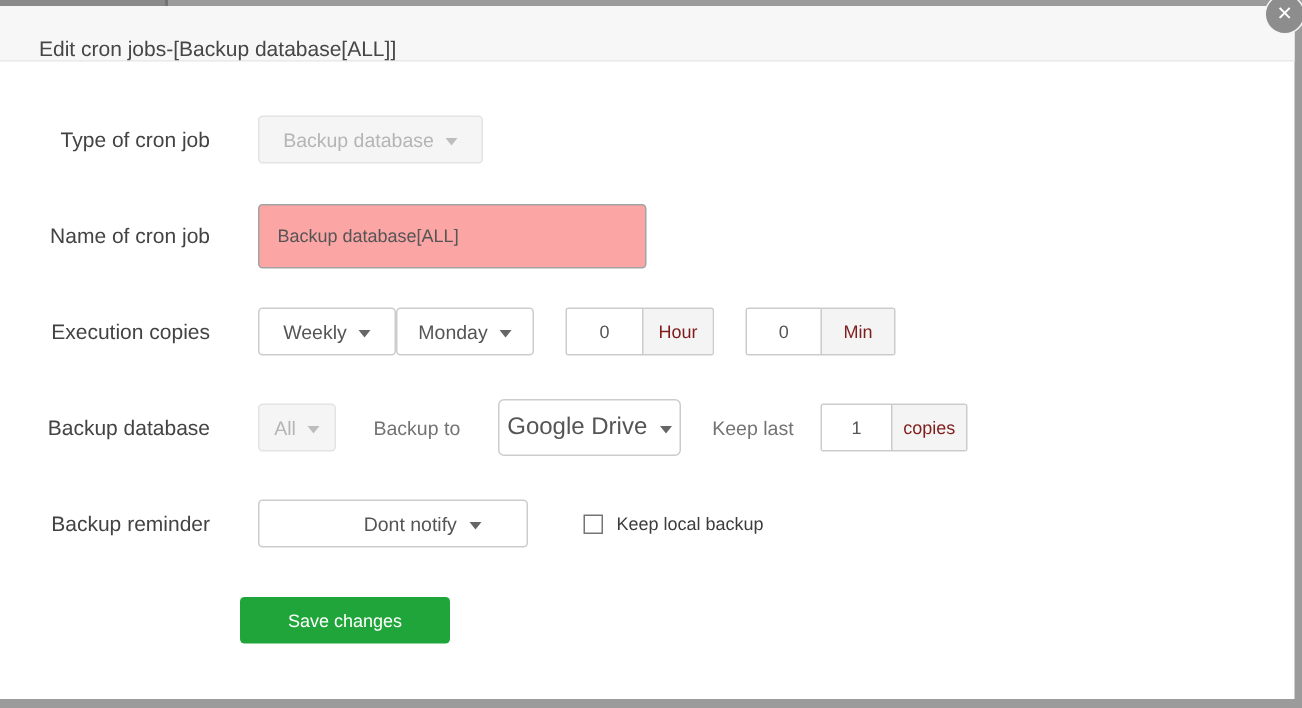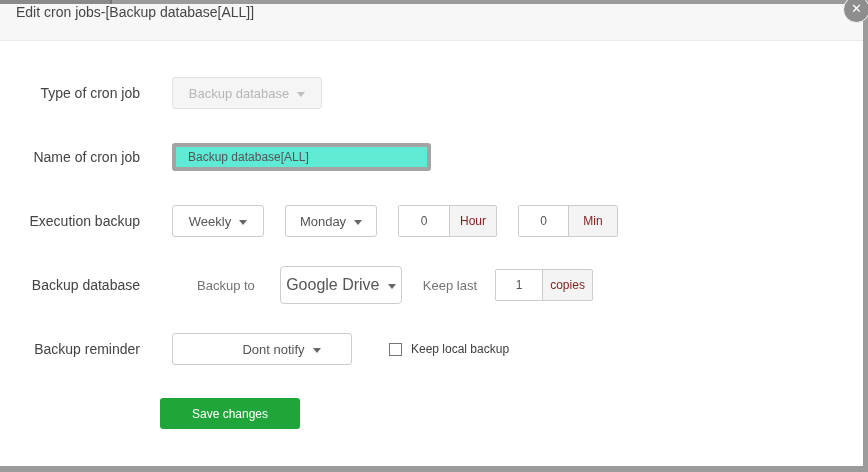--- a/index.html
+++ b/index.html
@@ -19,22 +19,22 @@
   .backdrop-top-dark{position:absolute;left:0;top:0;width:110px;height:5px;background:#8a8a8a;}
   .backdrop-top-tick{position:absolute;left:110px;top:0;width:2px;height:5px;background:#747474;}
 
   .modal{
     position:absolute;left:0;top:4px;width:863px;height:462px;
     background:#ffffff;
   }
   .modal-header{
     height:37px;background:var(--header-bg);
     border-bottom:1px solid #eaeaea;
-    display:flex;align-items:flex-start;
-    padding-left:16px;
+    display:flex;align-items:flex-end;
+    padding-left:26px;
   }
   .modal-title{font-size:14px;color:#464646;}
 
   .close-btn{
     position:absolute;left:843px;top:-4px;width:27px;height:27px;
     border-radius:50%;background:#8d8d8d;border:1px solid #f5f5f5;
     color:#ffffff;font-size:13px;line-height:24px;text-align:center;
     cursor:pointer;z-index:5;
   }
 
@@ -54,21 +54,21 @@
   }
   .caret{
     width:0;height:0;flex:none;
     border-left:4px solid transparent;border-right:4px solid transparent;
     border-top:5px solid #666;margin-left:8px;margin-top:2px;
   }
   .select.disabled{background:#f5f5f5;border-color:#e3e3e3;color:#b5b5b5;cursor:default;}
   .select.disabled .caret{border-top-color:#bdbdbd;}
 
   .text-input{
-    height:28px;border:4px solid #a3a3a3;border-radius:3px;background:#5eead4;
+    height:43px;border:1px solid #a3a3a3;border-radius:3px;background:#fca5a5;
     font-size:12px;color:#555;padding:0 12px;outline:none;
     font-family:"Liberation Sans","DejaVu Sans",sans-serif;
   }
 
   .num-group{
     display:flex;height:32px;border:1px solid #cccccc;border-radius:2px;
     overflow:hidden;flex:none;background:#fff;
   }
   .num-input{
     border:none;outline:none;text-align:center;font-size:12px;color:#555;
@@ -90,21 +90,21 @@
   .btn-row{display:flex;padding-left:160px;margin-top:33px;}
   .save-btn{
     width:140px;height:31px;border:none;border-radius:3px;
     background:var(--accent-green);color:#fff;font-size:12px;cursor:pointer;
     font-family:Liberation Sans, sans-serif;
   }
 
   
   .w-type{width:150px;}
   .w-name{width:259px;}
-  .w-period{width:92px;margin-right:21px;}
+  .w-period{width:92px;}
   .w-day{width:92px;margin-right:21px;}
   .g-hour{width:99px;margin-right:21px;}
   .g-hour .num-input{width:50px;}
   .g-hour .num-addon{width:47px;}
   .g-min{width:100px;}
   .g-min .num-input{width:49px;}
   .g-min .num-addon{width:49px;text-align:center;}
   .w-all{width:52px;}
   .lbl-backupto{margin-left:25px;}
   .w-gdrive{width:122px;height:38px;margin-left:25px;border-radius:4px;font-size:16px;}
@@ -135,41 +135,45 @@
         <span class="caret"></span>
       </div>
     </div>
 
     <div class="row">
       <span class="row-label">Name of cron job</span>
       <input class="text-input w-name" type="text" value="Backup database[ALL]" style="">
     </div>
 
     <div class="row">
-      <span class="row-label">Execution backup</span>
+      <span class="row-label">Execution copies</span>
       <div class="select w-period">
         <span>Weekly</span>
         <span class="caret"></span>
       </div>
       <div class="select w-day">
         <span>Monday</span>
         <span class="caret"></span>
       </div>
       <div class="num-group g-hour">
         <input class="num-input" type="text" value="0" style="">
         <span class="num-addon">Hour</span>
       </div>
       <div class="num-group g-min">
         <input class="num-input" type="text" value="0" style="">
         <span class="num-addon">Min</span>
       </div>
     </div>
 
     <div class="row">
       <span class="row-label">Backup database</span>
+      <div class="select disabled w-all">
+        <span>All</span>
+        <span class="caret"></span>
+      </div>
       <span class="inline-label lbl-backupto">Backup to</span>
       <div class="select w-gdrive">
         <span>Google Drive</span>
         <span class="caret"></span>
       </div>
       <span class="inline-label lbl-keeplast">Keep last</span>
       <div class="num-group g-copies">
         <input class="num-input" type="text" value="1" style="">
         <span class="num-addon">copies</span>
       </div>

